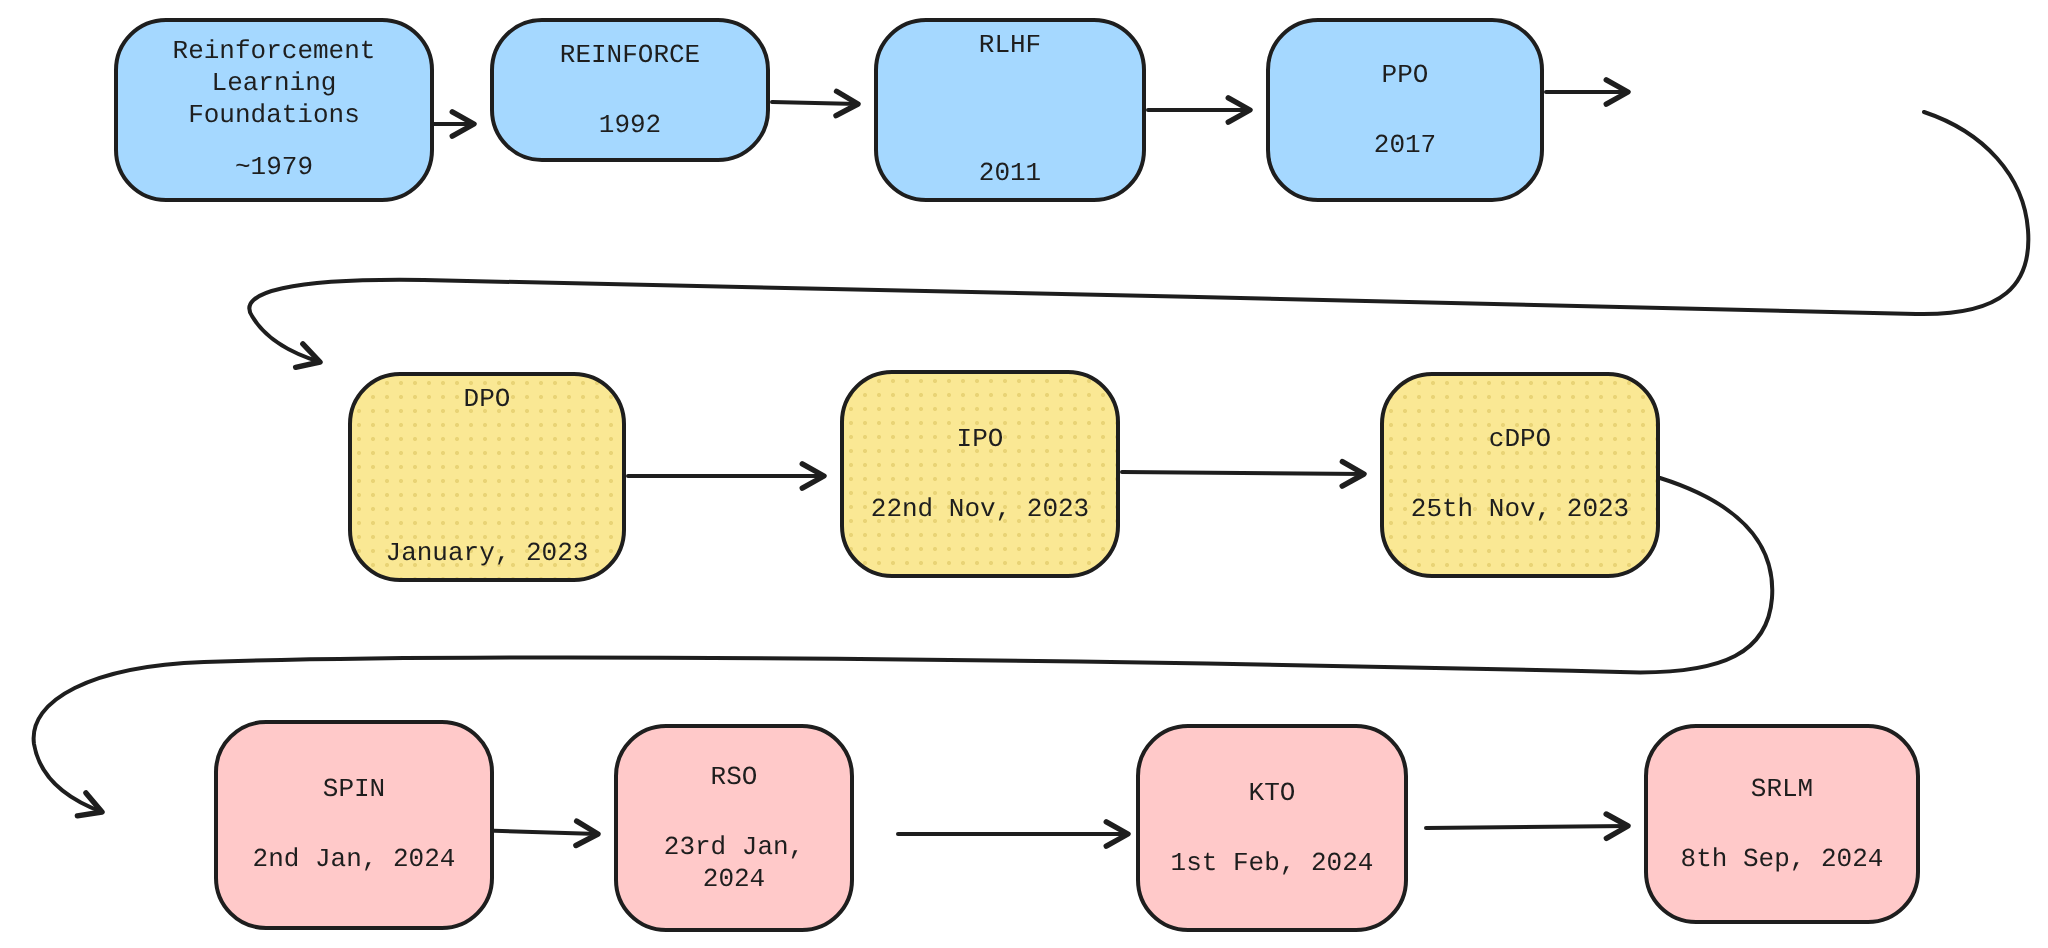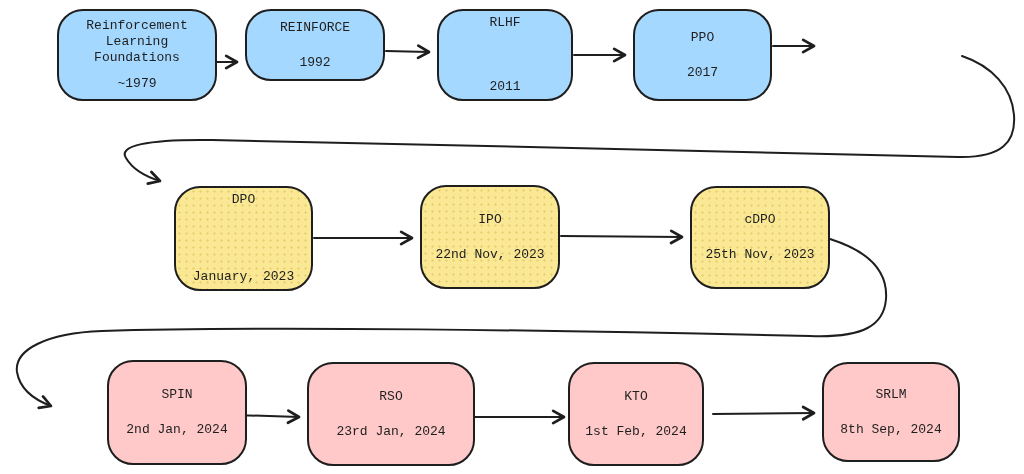--- a/index.html
+++ b/index.html
@@ -112,21 +112,21 @@
   <div class="node dotted" style="left: 690px; top: 186px; width: 140px; height: 103px; background-color: rgb(250, 232, 148);">
     <div class="node-label">cDPO</div>
     <div class="node-date">25th Nov, 2023</div>
   </div>
 
   <div class="node" style="left: 63px; top: 360px; width: 140px; height: 105px; background-color: rgb(255, 201, 201); margin-left: 44px;">
     <div class="node-label">SPIN</div>
     <div class="node-date">2nd Jan, 2024</div>
   </div>
 
-  <div class="node" style="left: 307px; top: 362px; width: 168px; height: 104px; background-color: rgb(255, 201, 201);">
+  <div class="node" style="left: 307px; top: 362px; width: 120px; height: 104px; background-color: rgb(255, 201, 201);">
     <div class="node-label">RSO</div>
     <div class="node-date">23rd Jan, 2024</div>
   </div>
 
   <div class="node" style="left: 568px; top: 362px; width: 136px; height: 104px; background-color: rgb(255, 201, 201);">
     <div class="node-label">KTO</div>
     <div class="node-date">1st Feb, 2024</div>
   </div>
 
   <div class="node" style="left: 822px; top: 362px; width: 138px; height: 100px; background-color: rgb(255, 201, 201);">

